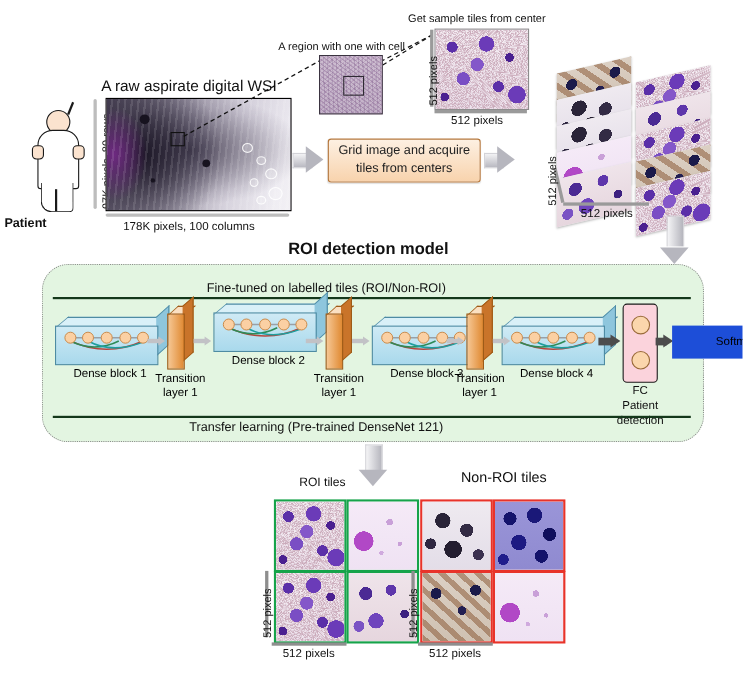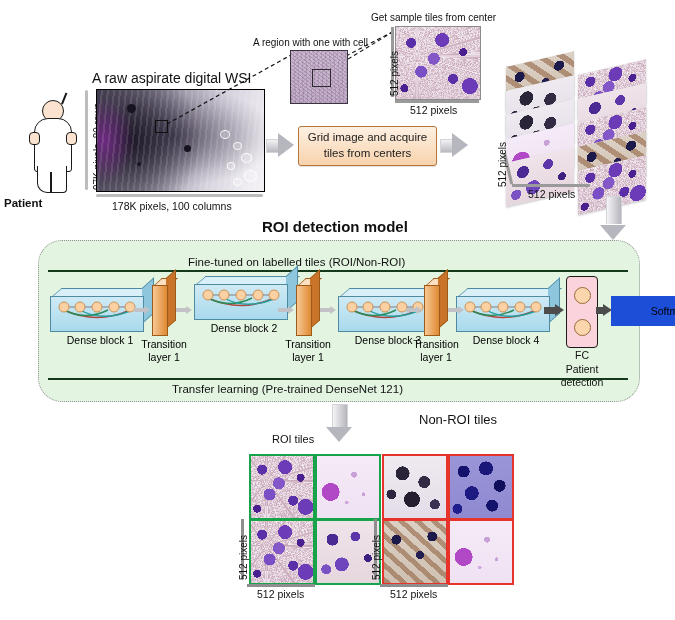--- a/index.html
+++ b/index.html
@@ -143,21 +143,21 @@
   #fc-block{left:566px;top:276px;width:30px;height:70px;background:#fbd3dc;
      border:1.6px solid #1a1a1a;border-radius:4px;}
   .fc-node{position:absolute;left:7px;width:15px;height:15px;border-radius:50%;
      background:#fbd6ac;border:1.1px solid #9a6b3a;}
   #fc-cap{left:556px;top:349px;width:52px;text-align:center;font-size:10.5px;line-height:1.3;}
   #softmax-box{left:611px;top:296px;width:50px;height:30px;background:#1d4ed8;
      display:flex;align-items:center;justify-content:center;font-size:10.5px;padding-left:34px;}
 
   
   #roi-tiles-title{left:272px;top:433px;font-size:11px;}
-  #nonroi-tiles-title{left:419px;top:412px;font-size:13px;}
+  #nonroi-tiles-title{left:419px;top:426px;font-size:13px;}
   .tileimg{position:absolute;width:62px;height:62px;overflow:hidden;}
   .tg{border:2.2px solid #16a34a;}
   .tr{border:2.2px solid #e8332a;}
   #roi-ybar{left:241px;top:519px;width:2.5px;height:60px;background:#8e8e8e;}
   #roi-ylabel{left:238px;top:580px;}
   #roi-xbar{left:247px;top:584px;width:68px;height:2.5px;background:#8e8e8e;}
   #roi-xlabel{left:257px;top:588px;font-size:10.5px;}
   #nonroi-ybar{left:374px;top:519px;width:2.5px;height:60px;background:#8e8e8e;}
   #nonroi-ylabel{left:371px;top:580px;}
   #nonroi-xbar{left:380px;top:584px;width:68px;height:2.5px;background:#8e8e8e;}

